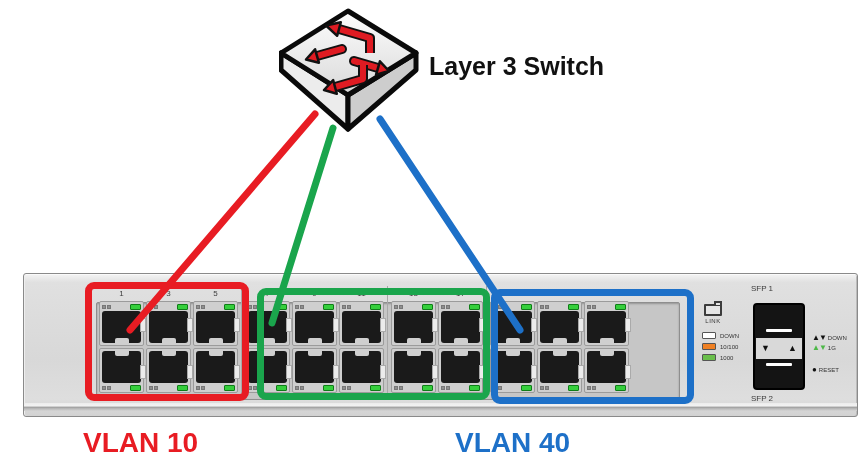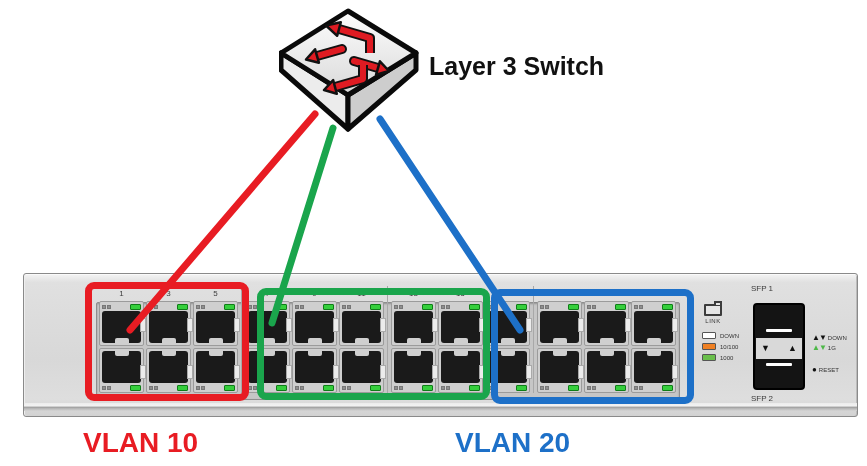--- a/index.html
+++ b/index.html
@@ -295,43 +295,20 @@
               <span class="sq"></span>
               <span class="sq"></span>
               <span class="led"></span>
             </div>
             <div class="jack">
               <div class="notch"></div>
             </div>
           </div>
         </div>
         <div class="pcol">
-          <div class="pnum">15</div>
-          <div class="pcell top">
-            <div class="strip">
-              <span class="sq"></span>
-              <span class="sq"></span>
-              <span class="led"></span>
-            </div>
-            <div class="jack">
-              <div class="notch"></div>
-            </div>
-          </div>
-          <div class="pcell bot">
-            <div class="strip">
-              <span class="sq"></span>
-              <span class="sq"></span>
-              <span class="led"></span>
-            </div>
-            <div class="jack">
-              <div class="notch"></div>
-            </div>
-          </div>
-        </div>
-        <div class="pcol">
           <div class="pnum">17</div>
           <div class="pcell top">
             <div class="strip">
               <span class="sq"></span>
               <span class="sq"></span>
               <span class="led"></span>
             </div>
             <div class="jack">
               <div class="notch"></div>
             </div>
@@ -472,15 +449,15 @@
   <div class="vlanbox v20" style="border-color: rgb(26, 165, 76);"></div>
   <div class="vlanbox v30" style="border-color: rgb(29, 112, 200);"></div>
 
   <svg class="links" id="links-svg">
       <line x1="315" y1="114" x2="130" y2="330" stroke="#e81c23" stroke-width="7" stroke-linecap="round"></line>
       <line x1="333" y1="128" x2="272" y2="323" stroke="#1aa54c" stroke-width="7" stroke-linecap="round"></line>
       <line x1="380" y1="119" x2="520" y2="330" stroke="#1d70c8" stroke-width="7" stroke-linecap="round"></line>
     </svg>
 
   <div class="vlan-caption cap10" style="color: rgb(232, 28, 35);">VLAN 10</div>
-  <div class="vlan-caption cap30" style="color: rgb(29, 112, 200);">VLAN 20</div>
+  <div class="vlan-caption cap30" style="color: rgb(29, 112, 200);">VLAN 40</div>
 
 </div>
 
 </body></html>

